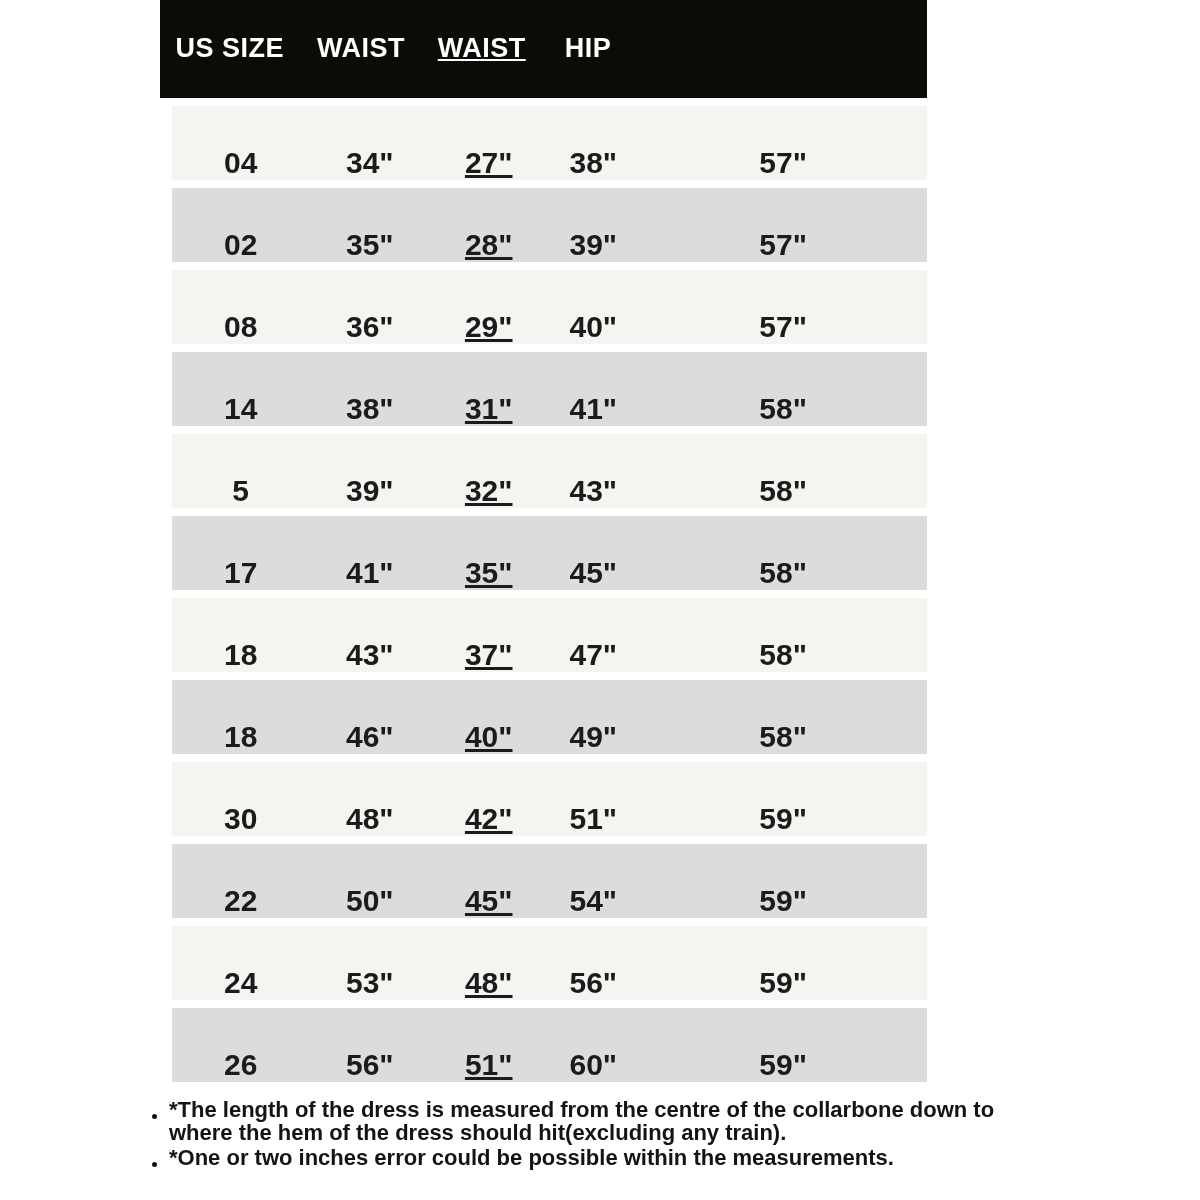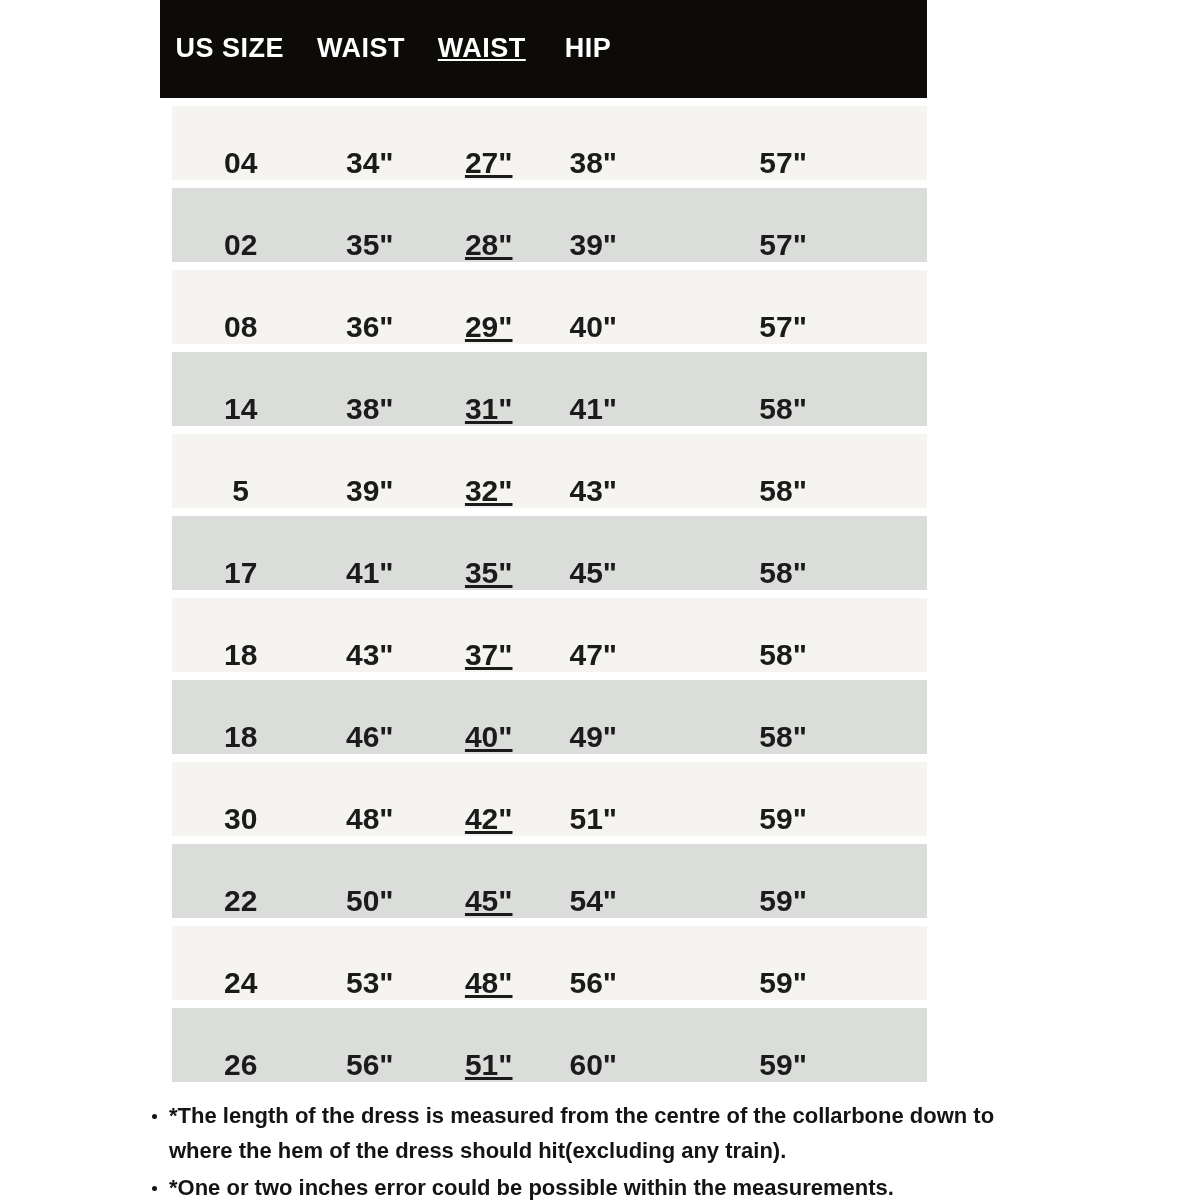--- a/index.html
+++ b/index.html
@@ -64,21 +64,21 @@
     position: absolute;
     left: 152px;
     top: 1098px;
     width: 900px;
   }
   .note {
     display: flex;
     align-items: flex-start;
     color: #141414;
     font-size: 22px;
-    line-height: 35px;
+    line-height: 23px;
     font-weight: 600;
     margin-bottom: 2px;
   }
   .note.bold { font-weight: 800; }
   .dot {
     width: 5px;
     height: 5px;
     border-radius: 50%;
     background: #141414;
     flex: 0 0 5px;

